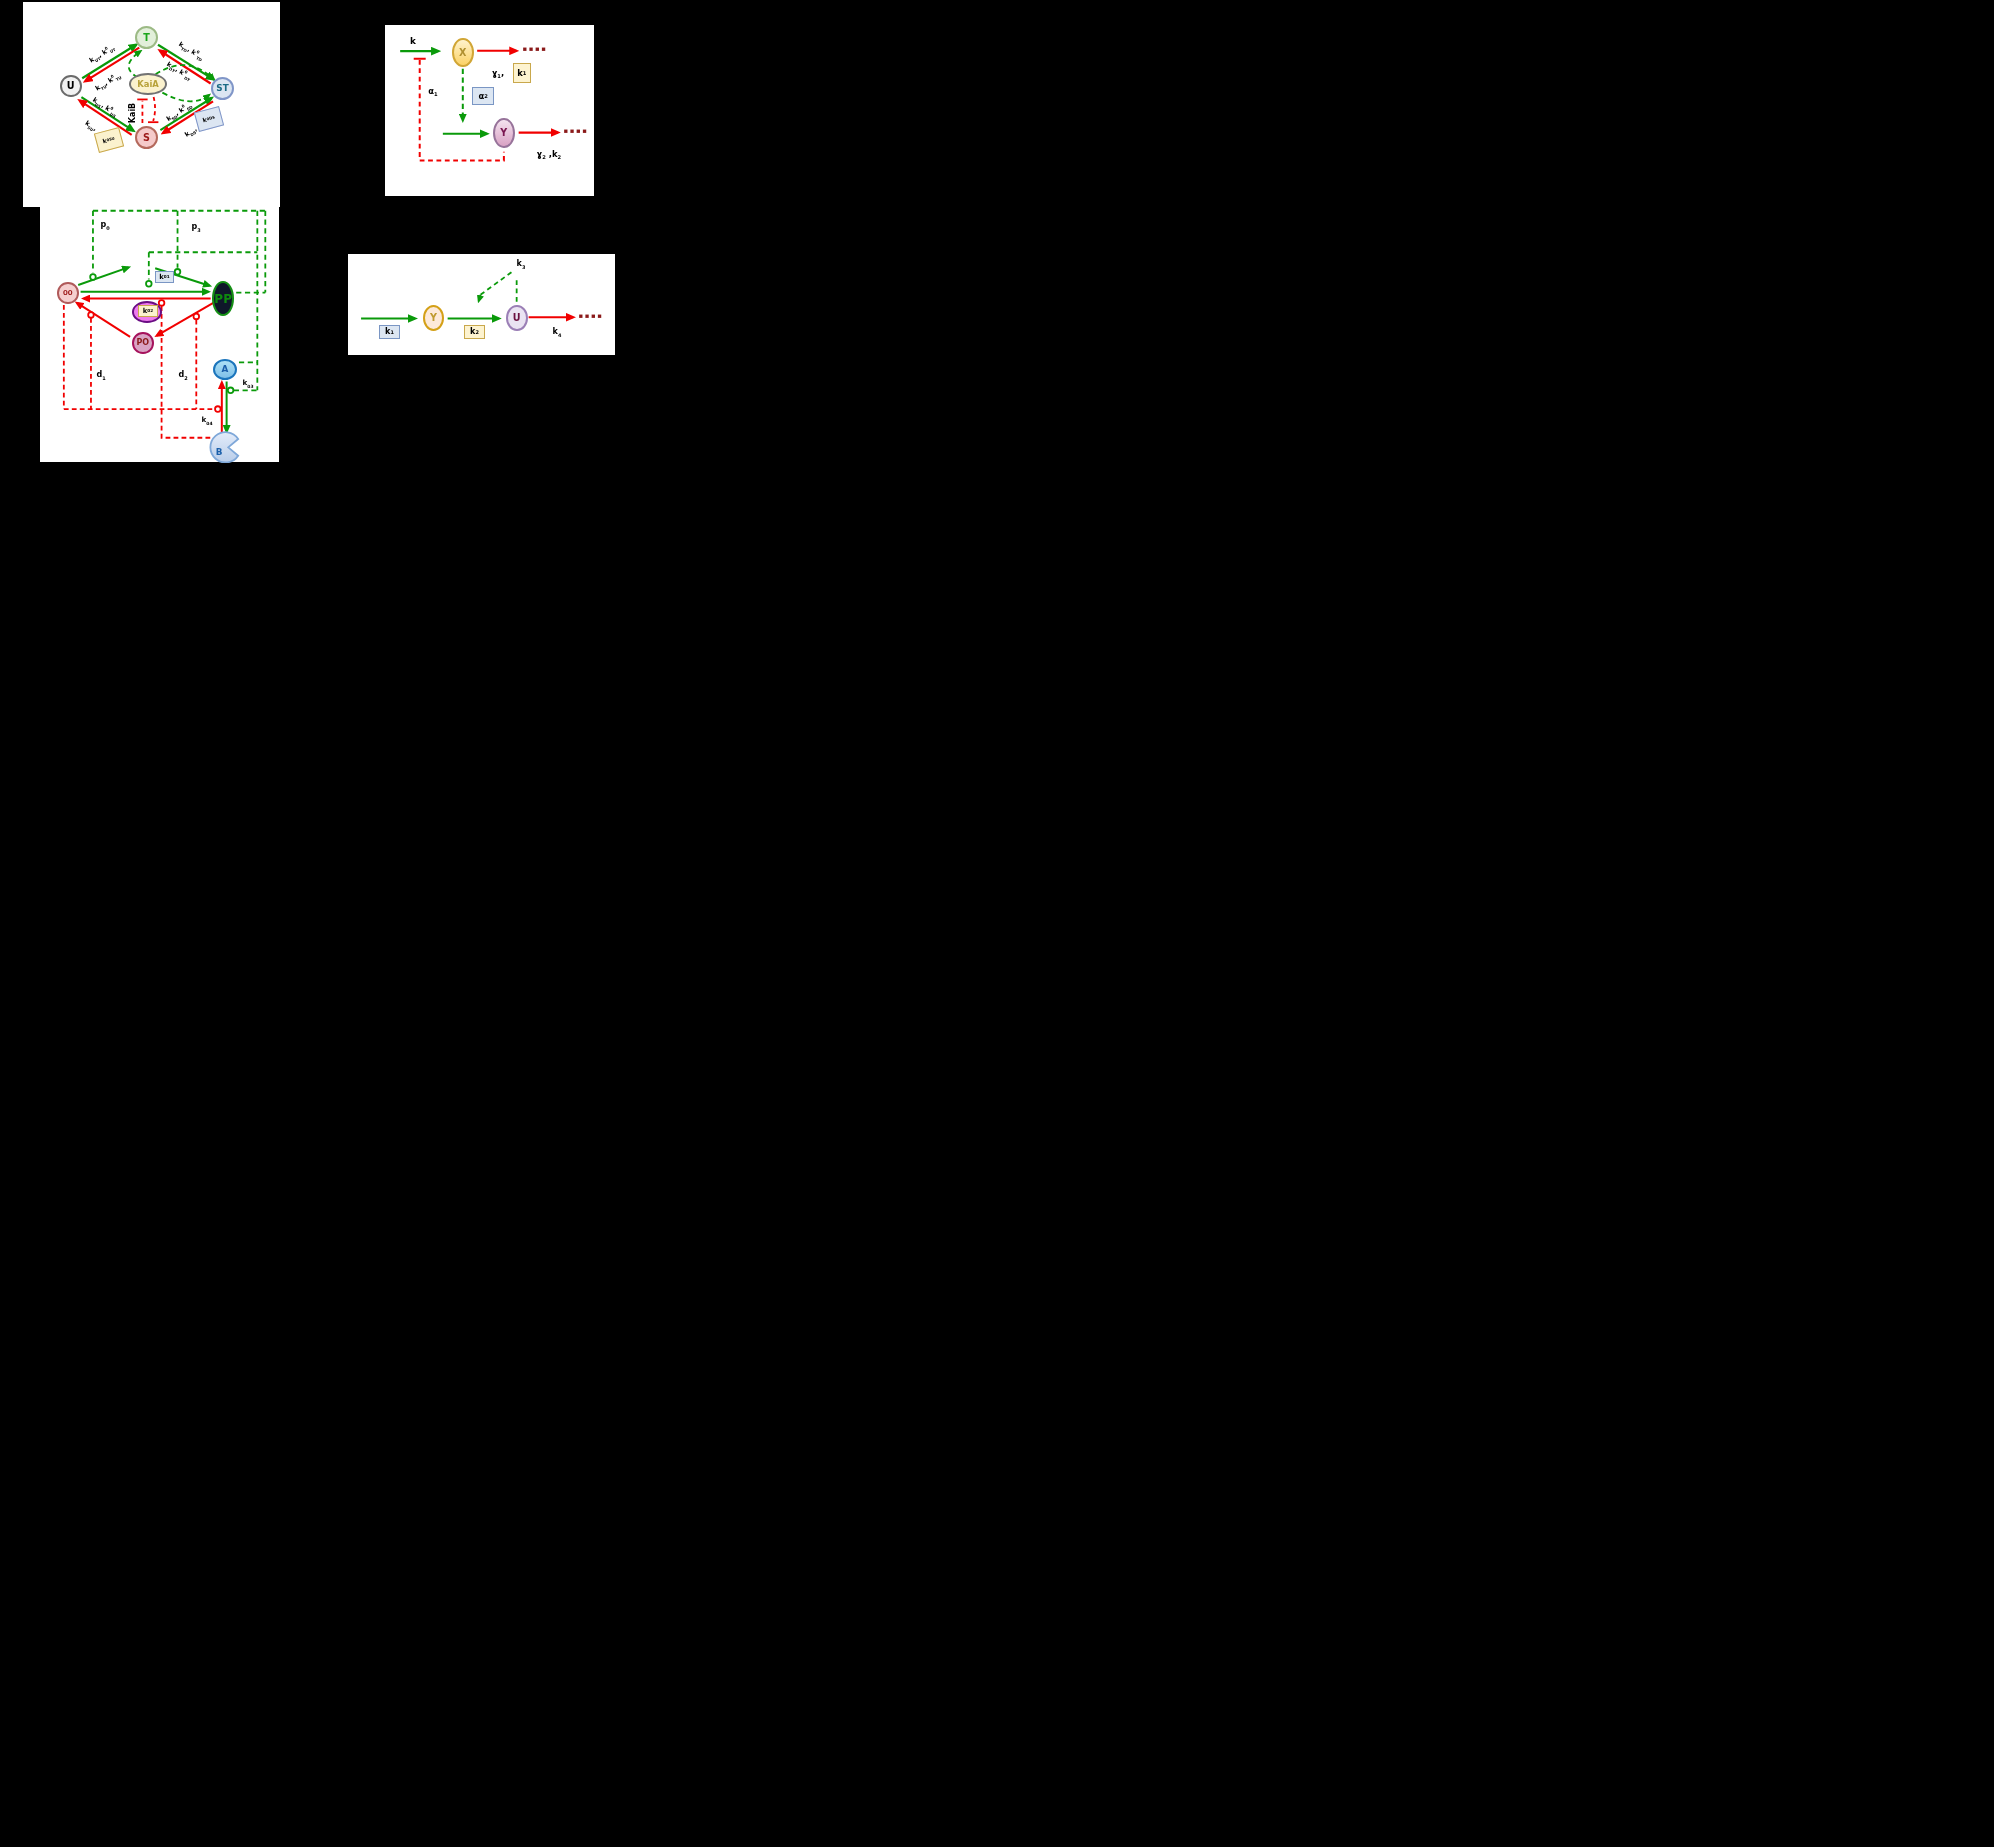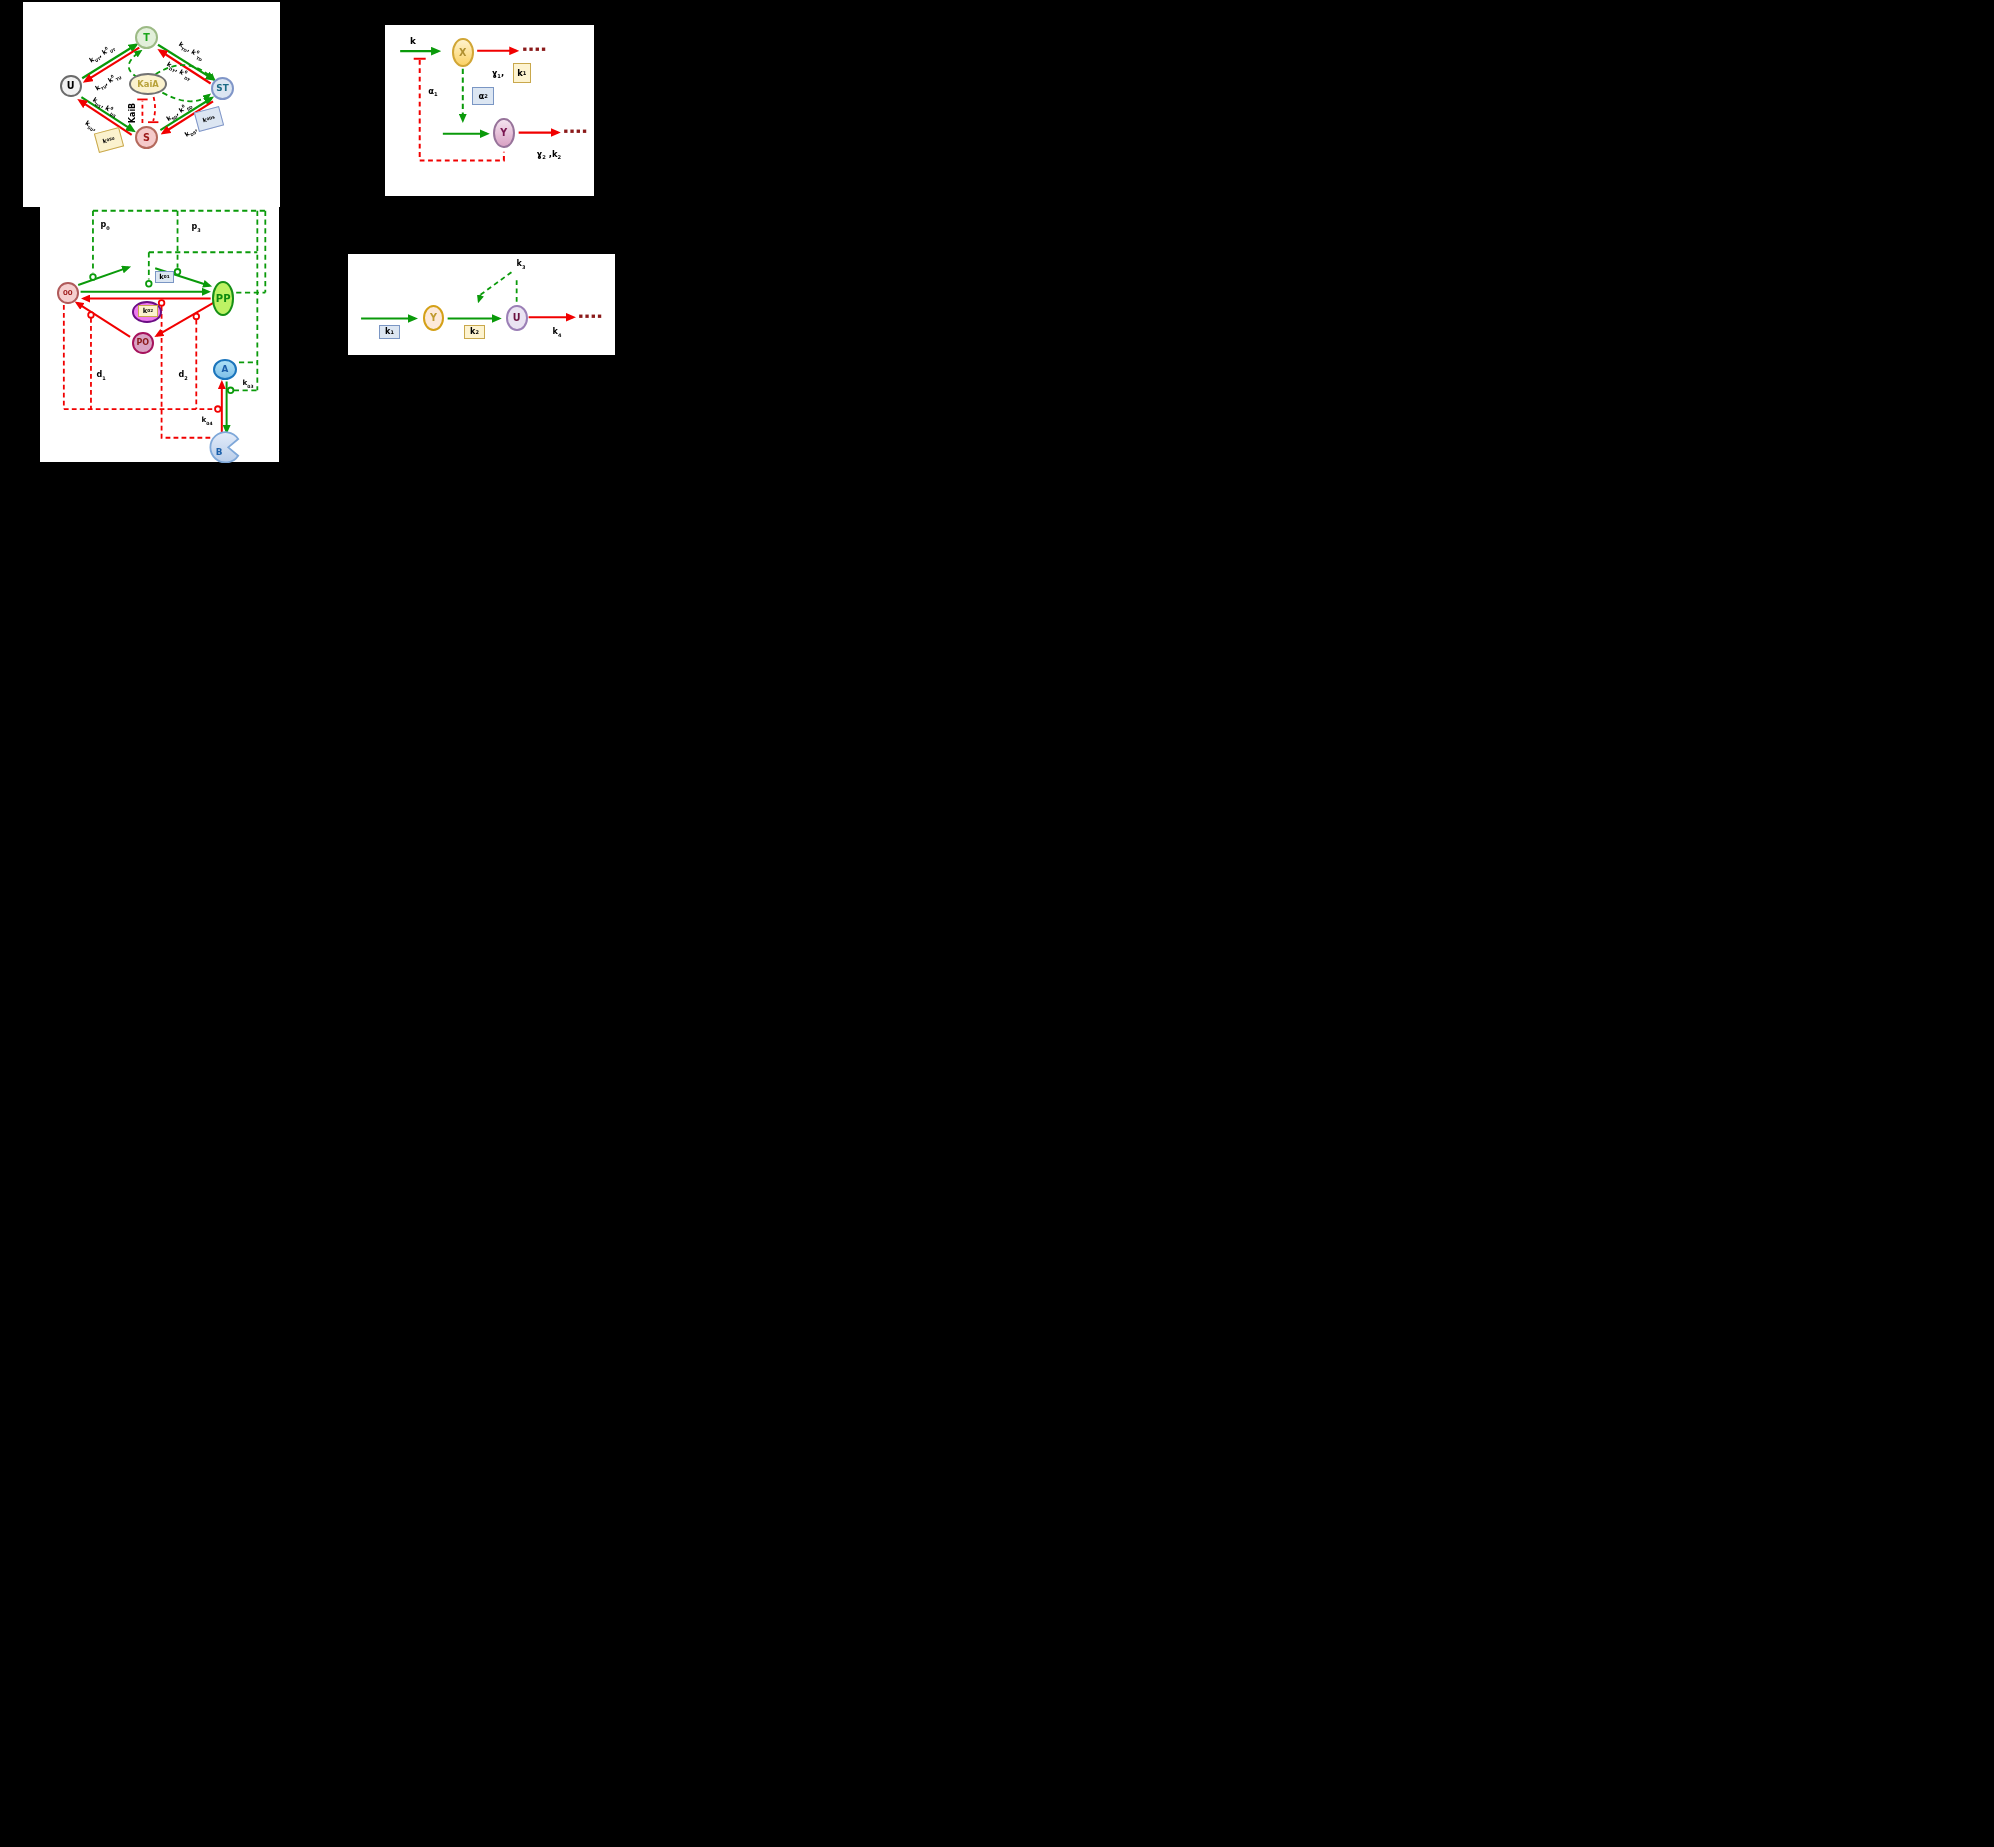--- a/index.html
+++ b/index.html
@@ -171,21 +171,21 @@
   <div class="lbl" style="left:549px;top:154px;font-size:8.4px;transform:translate(-50%,-50%);"><span>ɣ</span><sub>2</sub><span> ,</span><span>k</span><sub>2</sub></div>
   <div class="lbl dots" style="left:535px;top:49px;font-size:6.8px;color:#8b1a1a;transform:translate(-50%,-50%);">▪▪▪▪</div>
   <div class="lbl dots" style="left:576px;top:131px;font-size:6.8px;color:#8b1a1a;transform:translate(-50%,-50%);">▪▪▪▪</div>
 
   <div class="node" style="left:57px;top:282px;width:21.5px;height:21.5px;border:2px solid #b05a5a;background:#f5cfcf;color:#9c1818;font-size:8px;font-family:Liberation Mono, monospace;">
       <span>OO</span>
     </div>
   <div class="node" style="left:132px;top:254px;width:30px;height:21.5px;border:2.4px solid #6a0d83;background:#ee7bee;color:#7a1095;font-size:8px;margin-top:47px;">
       <span>OP</span>
     </div>
-  <div class="node" style="left:212px;top:281px;width:22.3px;height:35px;border:2.4px solid #169016;background:#bef264;color:#0e8a0e;font-size:10px;">
+  <div class="node" style="left:212px;top:281px;width:22.3px;height:35px;border:2.4px solid #169016;background:#0f172a;color:#0e8a0e;font-size:12px;">
       <span>PP</span>
     </div>
   <div class="node" style="left:132px;top:332px;width:21.5px;height:21.5px;border:2.4px solid #a6125c;background:#d9a3c4;color:#8b1a1a;font-size:8px;">
       <span>PO</span>
     </div>
   <div class="node" style="left:213px;top:359px;width:24px;height:21px;border:2px solid #1b75bc;background:linear-gradient(#ade0f5,#7fc0e8);color:#1b5faa;font-size:8.8px;">
       <span>A</span>
     </div>
   <div class="lbl" style="left:219px;top:452px;font-size:8.8px;color:#1b5faa;transform:translate(-50%,-50%);z-index:13;"><span>B</span></div>
 

